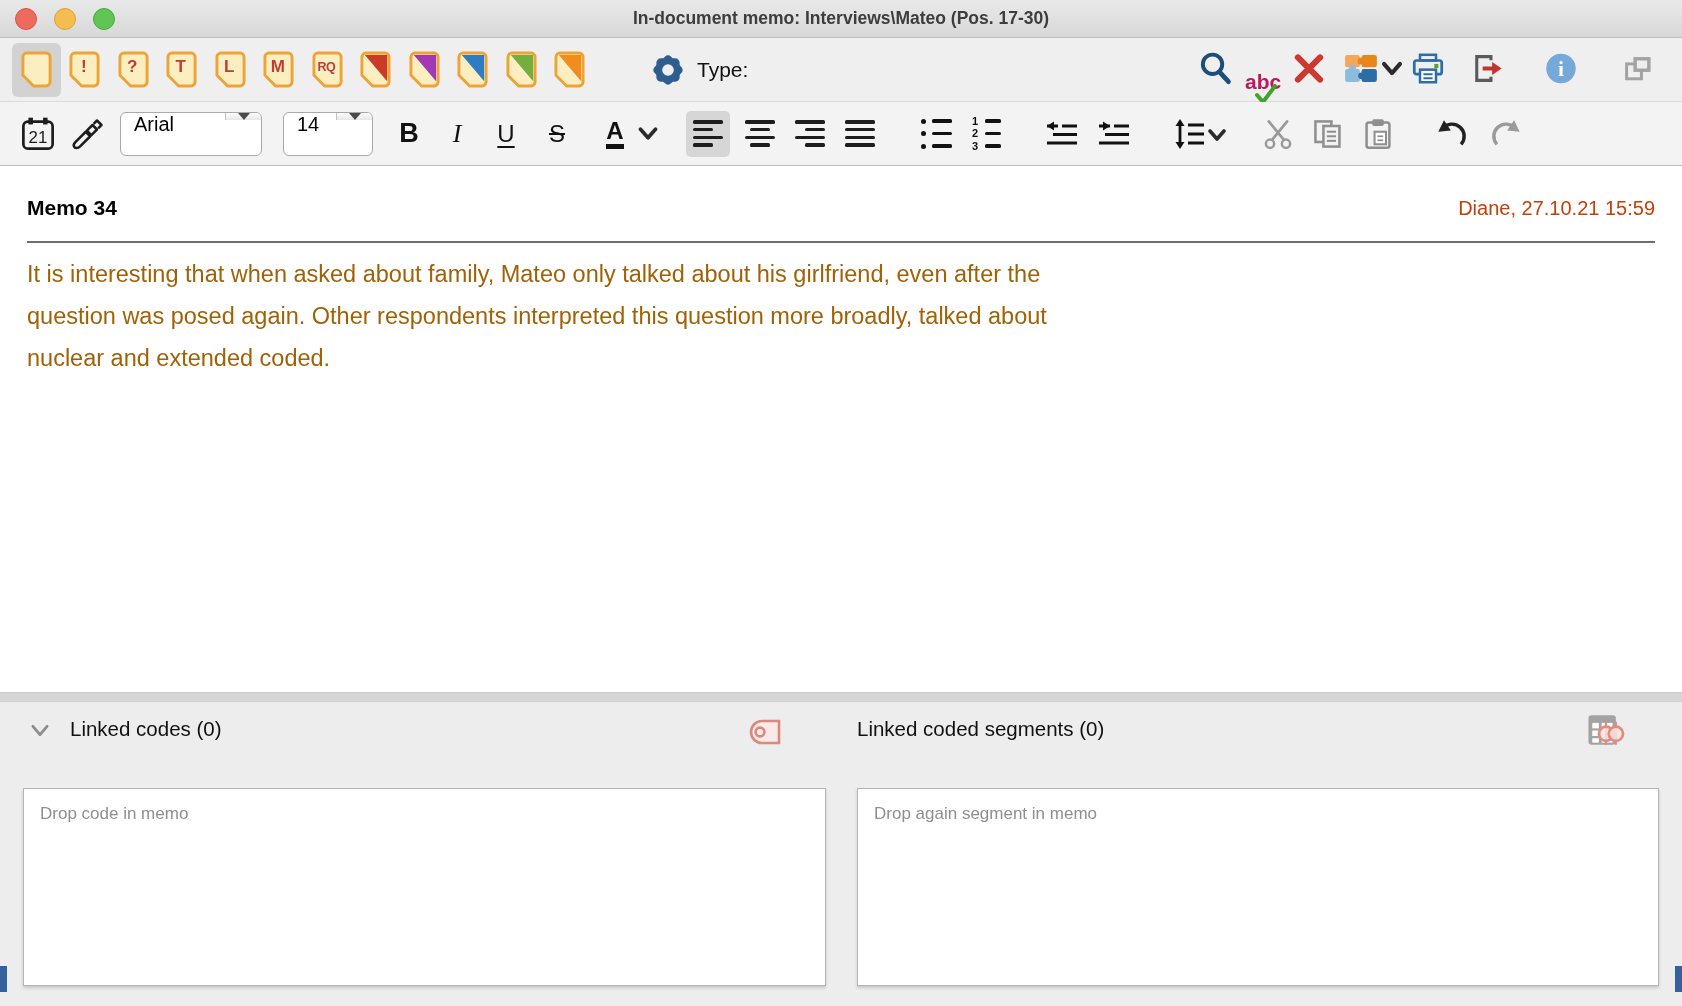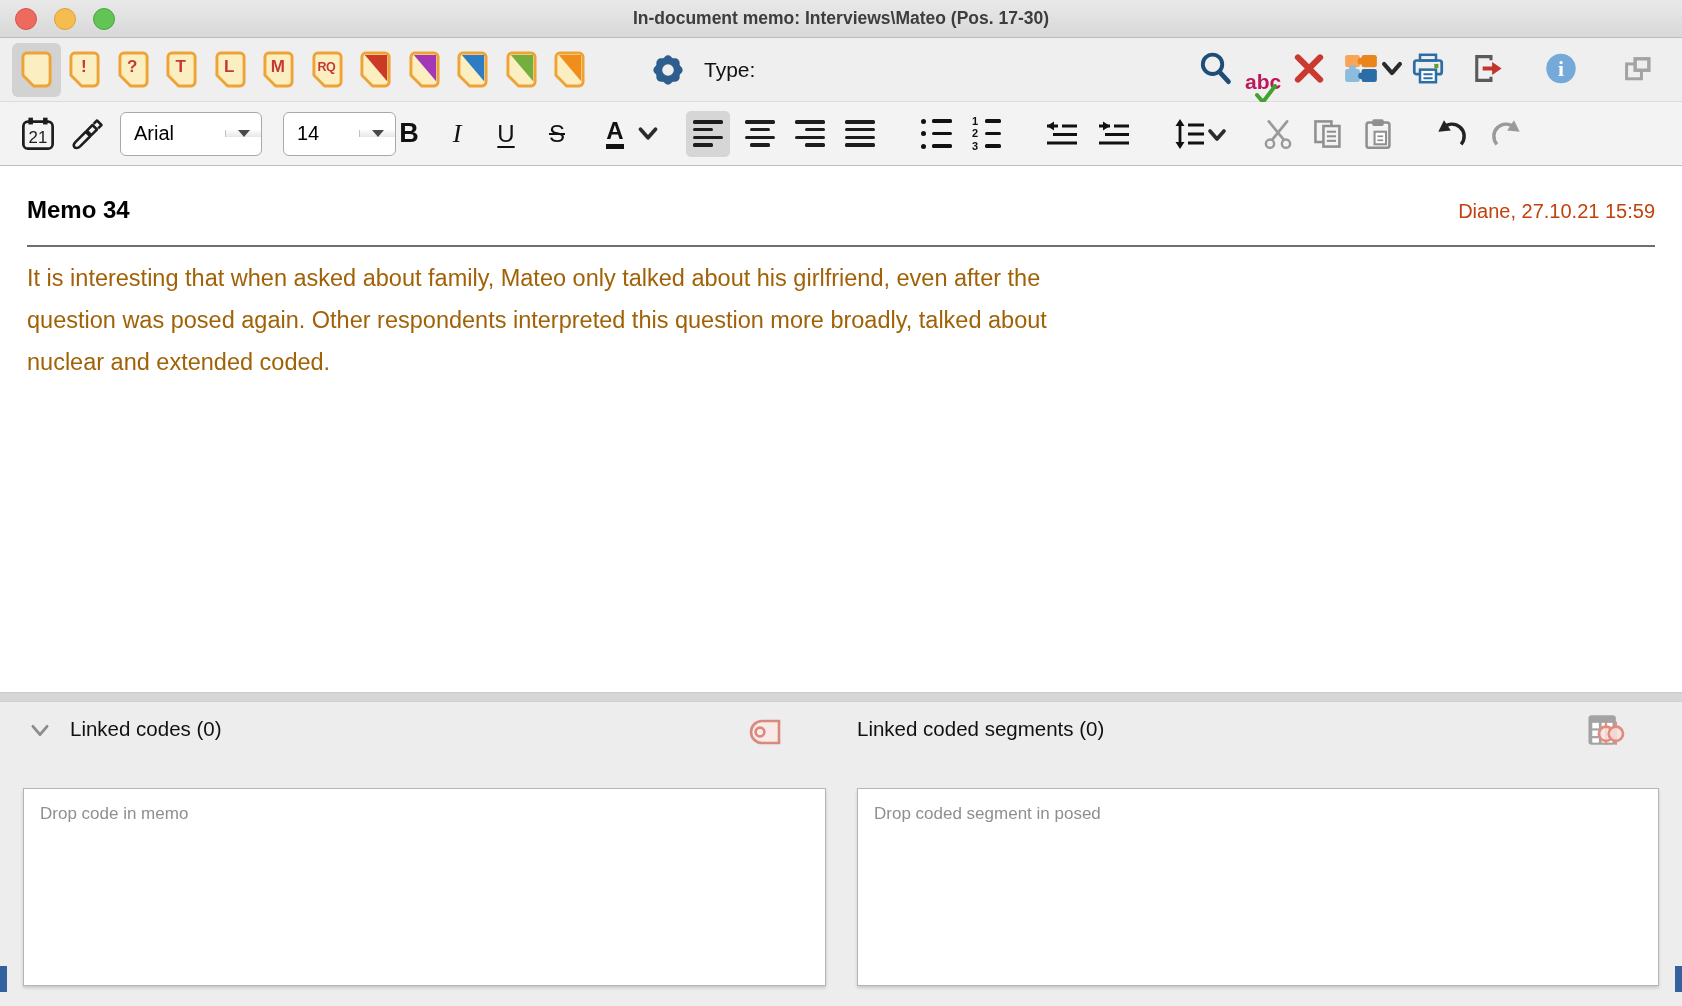--- a/index.html
+++ b/index.html
@@ -23,41 +23,41 @@
     position:relative; display:flex; align-items:center; }
   .memo-types { display:flex; padding-left:12px; }
   .memo-type { width:48.5px; height:54px; display:flex; align-items:center; justify-content:center;
     position:relative; border-radius:6px; background:transparent; border:none; cursor:default; }
   .memo-type.sel { background:#d2d2d2; }
   .memo-type .sym { position:absolute; left:8px; right:10px; top:6px; bottom:12px;
     display:flex; align-items:center; justify-content:center;
     font-weight:800; font-size:17px; color:#c23a33; pointer-events:none; }
   .memo-type .sym.small { font-size:12.5px; letter-spacing:-0.5px; }
 
-  .type-group { position:absolute; left:652px; top:0; height:100%; display:flex; align-items:center; gap:20px; }
+  .type-group { position:absolute; left:652px; top:0; height:100%; display:flex; align-items:center; gap:13px; }
   .type-label { font-size:21px; color:#111; }
 
   .t1i { position:absolute; top:50%; transform:translateY(-50%); border:none; background:transparent; cursor:default; }
   .abc-wrap { position:relative; width:44px; height:36px; }
   .abc-txt { font-size:21px; font-weight:700; color:#be185d; position:absolute; left:2px; top:0; }
   .abc-check { position:absolute; left:10px; top:14px; }
 
   
   .toolbar2 { height:64px; background:#f4f3f3; border-bottom:1px solid #bdbdbd; position:relative; }
   .f2 { position:absolute; top:50%; transform:translateY(-50%); border:none; background:transparent;
     display:flex; align-items:center; justify-content:center; cursor:default; }
   .f2.sel { background:#d6d6d6; border-radius:5px; }
   .glyph-b { font-size:27px; font-weight:800; color:#111; }
   .glyph-i { font-size:26px; font-style:italic; font-family:"Liberation Serif", serif; color:#111; }
   .glyph-u { font-size:24px; color:#111; text-decoration:underline; text-underline-offset:4px; }
   .glyph-s { font-size:24px; color:#111; text-decoration:line-through; }
   .glyph-a { font-size:24px; font-weight:600; color:#111; border-bottom:5px solid #111; line-height:1.05; }
 
   .combo { height:44px; background:#fff; border:1.5px solid #a9a9a9; border-radius:6px;
-    display:flex; align-items:center; overflow:hidden; }
+    display:flex; align-items:flex-start; overflow:hidden; }
   .combo .val { display:flex; align-items:center; padding:0 13px; font-size:20px; color:#000; flex:1; }
   .combo .dd { width:36px; border-left:1.5px solid #c2c2c2; background:linear-gradient(#fdfdfd,#e7e7e7);
     display:flex; align-items:center; justify-content:center; }
   .combo .dd::after { content:""; border-left:6px solid transparent; border-right:6px solid transparent;
     border-top:7px solid #4a4a4a; }
 
   .bars { display:flex; flex-direction:column; gap:4.5px; }
   .bars i { display:block; height:3.2px; background:#1d1d1d; border-radius:1.5px; }
   .bars.left   { align-items:flex-start; } .bars.center { align-items:center; }
   .bars.right  { align-items:flex-end; }   .bars.just   { align-items:stretch; }
@@ -66,21 +66,21 @@
   .listrow { display:flex; align-items:center; gap:6px; height:9px; }
   .listcol { display:flex; flex-direction:column; gap:3.5px; }
   .dot { width:5px; height:5px; border-radius:50%; background:#111; }
   .lbar { height:3.2px; background:#111; border-radius:1.5px; width:20px; }
   .num { font-size:11px; font-weight:700; color:#111; width:8px; line-height:7px; }
 
   
   .memo-area { background:#fff; height:526px; padding:0 27px; }
   .memo-head { display:flex; justify-content:space-between; align-items:baseline;
     padding-top:30px; padding-bottom:21px; border-bottom:2px solid #6e6e6e; }
-  .memo-title { font-size:24px; font-weight:700; color:#000; }
+  .memo-title { font-size:21px; font-weight:700; color:#000; }
   .memo-meta { font-size:20px; color:#c2410c; }
   .memo-body { margin-top:10px; font-size:23.5px; color:#a16207; line-height:42px; }
   .memo-body div { white-space:nowrap; }
 
   
   .splitter { height:10px; background:#d6d6d6; border-top:1px solid #c9c9c9; border-bottom:1px solid #d0d0d0; }
   .lower { position:relative; height:304px; background:#ededed; }
   .sect-chevron { position:absolute; left:30px; top:22px; }
   .sect-title { position:absolute; top:15px; font-size:20.5px; color:#111; }
   .lc-title { left:70px; } .ls-title { left:857px; }
@@ -275,21 +275,21 @@
         <path d="M5 23 L14 14 L18 18 L9 27 C7 29 4.5 28.5 3.8 27.5 C3 26.5 3.5 24.5 5 23 Z" fill="none" stroke="#1c1c1c" stroke-width="2.2" stroke-linejoin="round"></path>
         <path d="M15 13 L20 8 L24 12 L19 17 Z" fill="none" stroke="#1c1c1c" stroke-width="2.2" stroke-linejoin="round"></path>
         <path d="M21 7 L24 4 L28 8 L25 11" fill="none" stroke="#1c1c1c" stroke-width="2.2" stroke-linejoin="round"></path>
       </svg>
     </button>
 
     <div class="combo f2" style="left:120px; width:142px">
       <span class="val">Arial</span>
       <span class="dd"></span>
     </div>
-    <div class="combo f2" style="left:283px; width:113px">
+    <div class="combo f2" style="left:283px; width:90px">
       <span class="val">14</span>
       <span class="dd"></span>
     </div>
 
     <button class="f2" style="left:392px; width:34px; height:40px">
       <span class="glyph-b">B</span>
     </button>
     <button class="f2" style="left:440px; width:34px; height:40px">
       <span class="glyph-i">I</span>
     </button>
@@ -479,19 +479,19 @@
       <line x1="18" y1="8" x2="18" y2="29" stroke="#e08d80" stroke-width="2"></line>
       <line x1="27" y1="8" x2="27" y2="29" stroke="#e08d80" stroke-width="2"></line>
       <circle cx="18" cy="19" r="6.5" fill="#f7e3e0" fill-opacity="0.85" stroke="#e08d80" stroke-width="2.5"></circle>
       <circle cx="27" cy="19" r="6.5" fill="#f7e3e0" fill-opacity="0.85" stroke="#e08d80" stroke-width="2.5"></circle>
     </svg>
 
     <div class="dropbox left">
       <span class="drop-ph">Drop code in memo</span>
     </div>
     <div class="dropbox right">
-      <span class="drop-ph">Drop coded segment in posed</span>
+      <span class="drop-ph">Drop again segment in memo</span>
     </div>
 
     <span class="frag l"></span>
     <span class="frag r"></span>
   </div>
 </div>
 
 </body></html>

